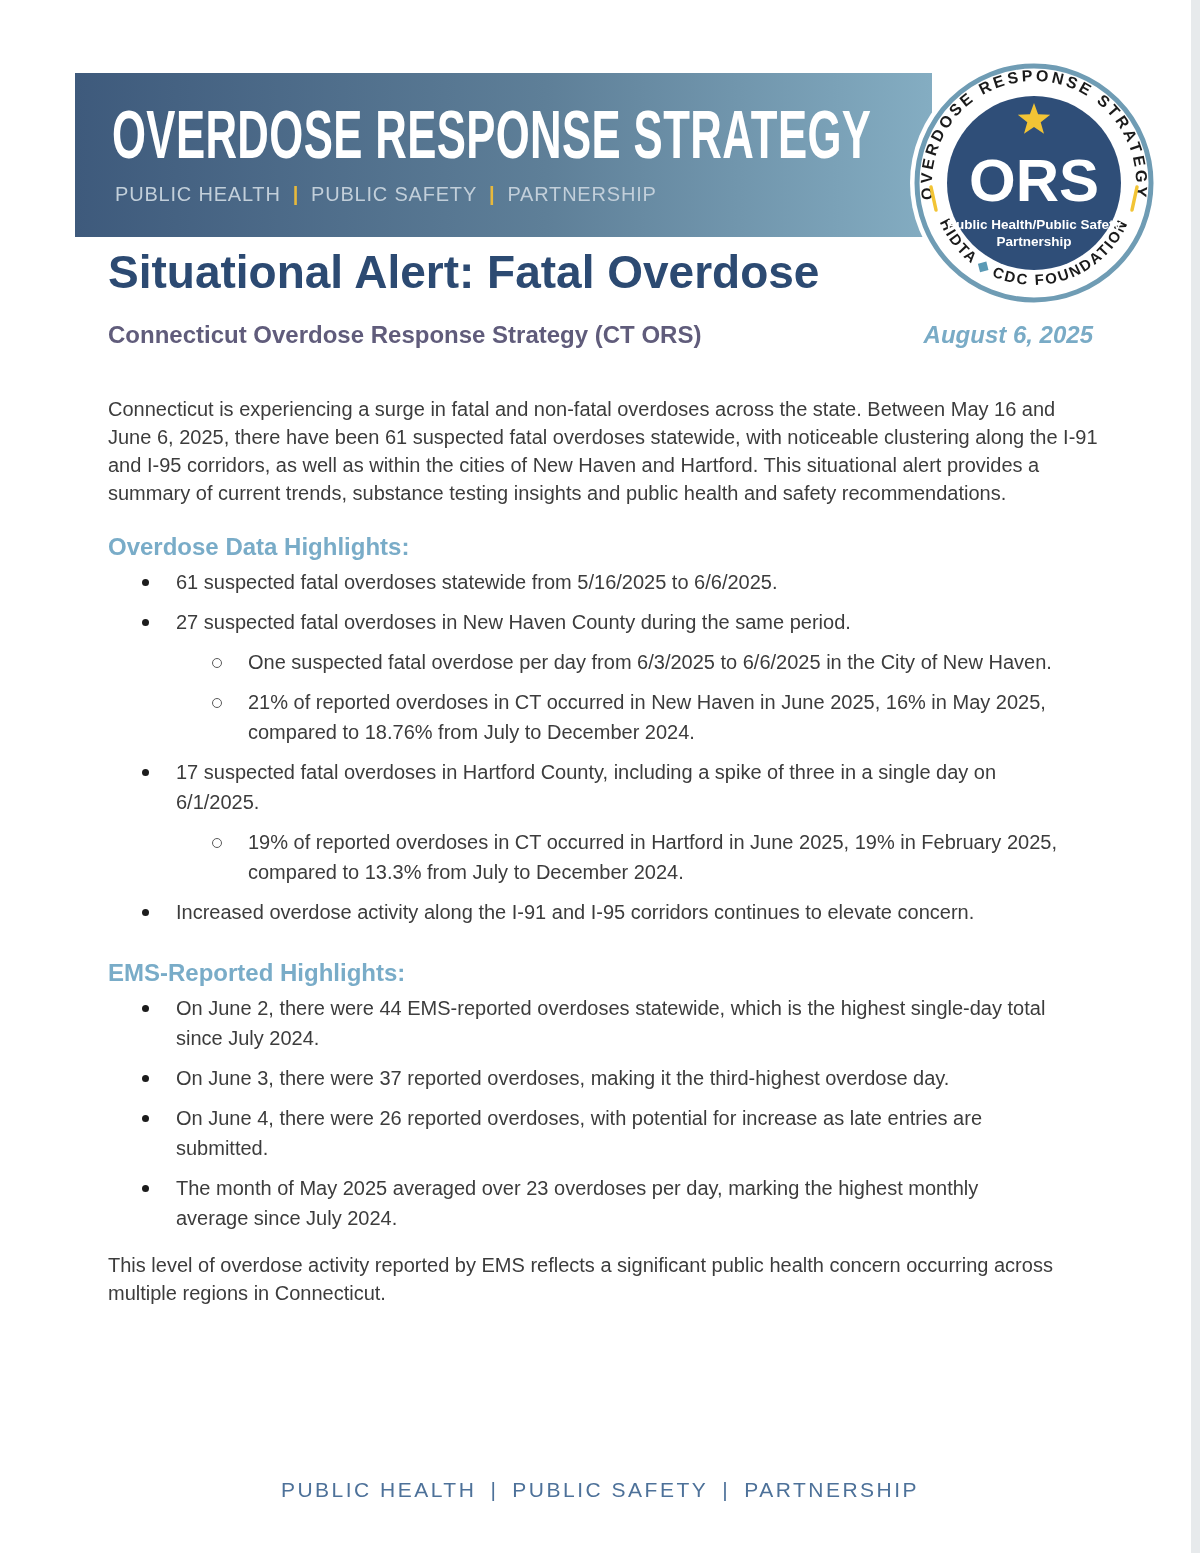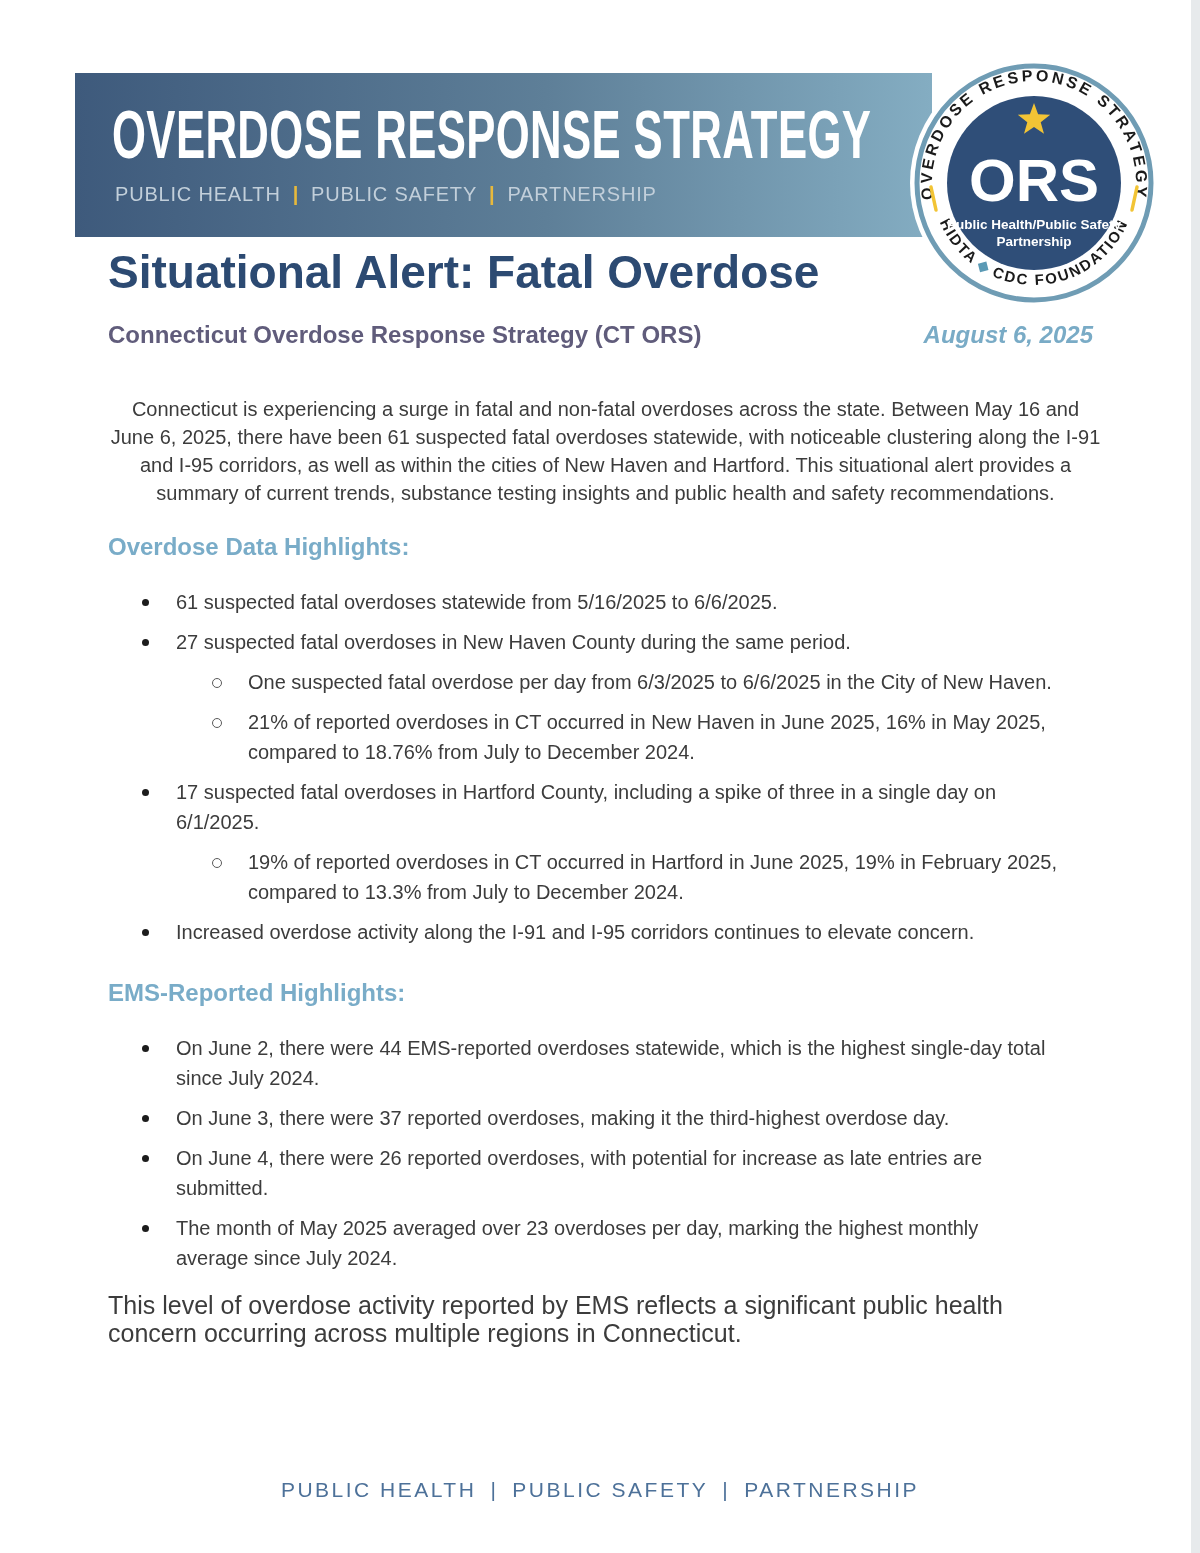--- a/index.html
+++ b/index.html
@@ -46,42 +46,42 @@
     margin:0;color:#2c4a72;font-size:46px;line-height:57px;font-weight:bold;
   }
   h1.doc-title .t-line{display:block;}
   .meta-row{
     display:flex;justify-content:space-between;align-items:flex-start;
     margin-top:20px;width:985px;
   }
   .meta-row .org{color:#605c7b;font-weight:bold;font-size:24px;}
   .meta-row .date{color:#79abc6;font-weight:bold;font-style:italic;font-size:24px;}
   p.intro{
-    margin:46px 0 0 0;color:#3c3c3c;font-size:20px;line-height:28px;width:995px;text-align:center;
+    margin:46px 0 0 0;color:#3c3c3c;font-size:20px;line-height:28px;width:995px;
   }
   h2.section-heading{
     margin:24px 0 0 0;color:#79acc8;font-size:24px;line-height:32px;font-weight:bold;
   }
   h2.section-heading.second{margin-top:30px;}
-  .list{margin-top:24px;}
+  .list{margin-top:4px;}
   .li{
     position:relative;padding-left:68px;margin-bottom:10px;
     color:#3c3c3c;font-size:20px;line-height:30px;width:945px;box-sizing:border-box;
   }
   .li .dot{
     position:absolute;left:34px;top:12px;width:7px;height:7px;border-radius:50%;
     background:#1c1c1c;
   }
   .li.sub{padding-left:140px;width:990px;}
   .li.sub .circ{
     position:absolute;left:104px;top:11px;width:8px;height:8px;border-radius:50%;
     border:1.5px solid #5a5a5a;background:transparent;
   }
   p.closing{
-    margin:18px 0 0 0;color:#3c3c3c;font-size:25px;line-height:28px;width:975px;
+    margin:18px 0 0 0;color:#3c3c3c;font-size:20px;line-height:28px;width:975px;
   }
   
   .footer{
     position:absolute;left:0;top:1478px;width:100%;text-align:center;
     color:#4d7199;font-size:21px;letter-spacing:2.5px;white-space:nowrap;
   }
   .footer .fsep{margin:0 14px;}
 </style>
 </head>
 <body>

